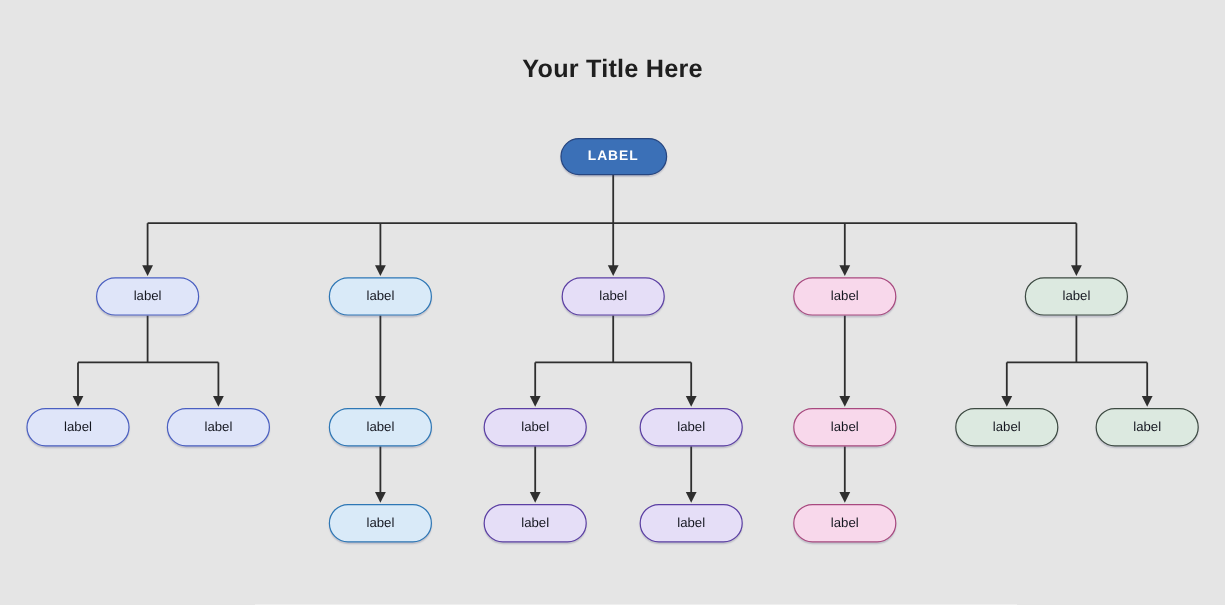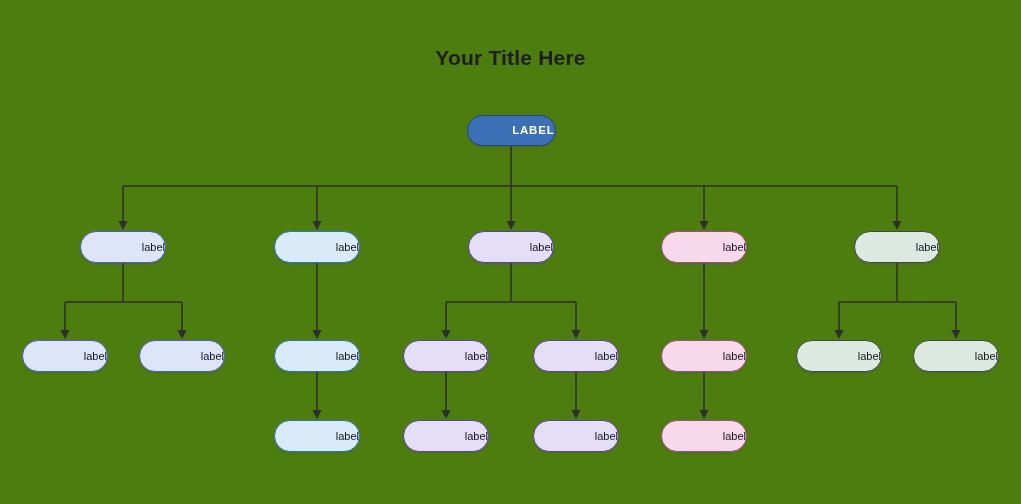--- a/index.html
+++ b/index.html
@@ -2,42 +2,42 @@
 <html><head>
 <meta charset="utf-8">
 <style>
   * { margin: 0; padding: 0; box-sizing: border-box; }
   html, body { background: #ffffff; }
   body { font-family: "Liberation Sans", sans-serif; }
   .canvas {
     position: relative;
     width: 1021px;
     height: 504px;
-    background: #4d7c0f;
+    background: #e5e5e5;
     overflow: hidden;
   }
   .title {
     position: absolute;
     left: 0; right: 0;
     top: 46px;
     text-align: center;
     font-size: 21px;
     font-weight: 700;
     letter-spacing: 0.2px;
     color: #1f1f1f;
   }
   #connectors {
     position: absolute;
     left: 0; top: 0;
   }
   .node {
     position: absolute;
     display: flex;
     align-items: center;
-    justify-content: flex-end;
+    justify-content: center;
     border-radius: 999px;
     font-size: 11px;
     color: #14161f;
     box-shadow: 0 1.5px 1px rgba(70, 70, 110, 0.22);
     cursor: default;
   }
   .node.root-node {
     font-weight: 700;
     font-size: 11.5px;
     letter-spacing: 0.8px;

